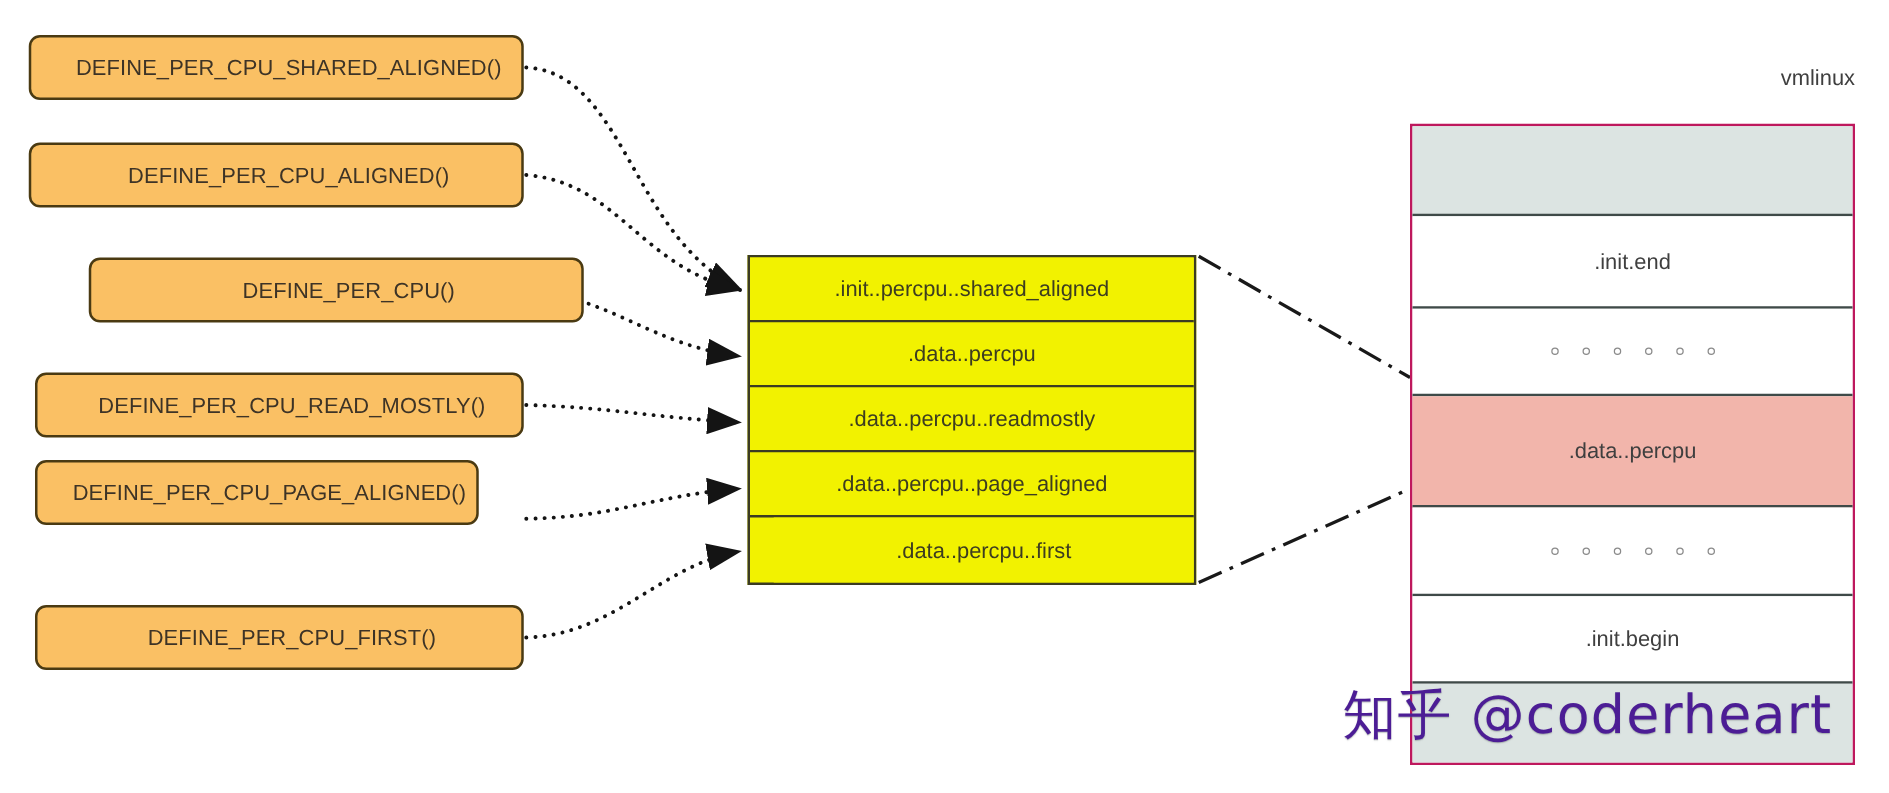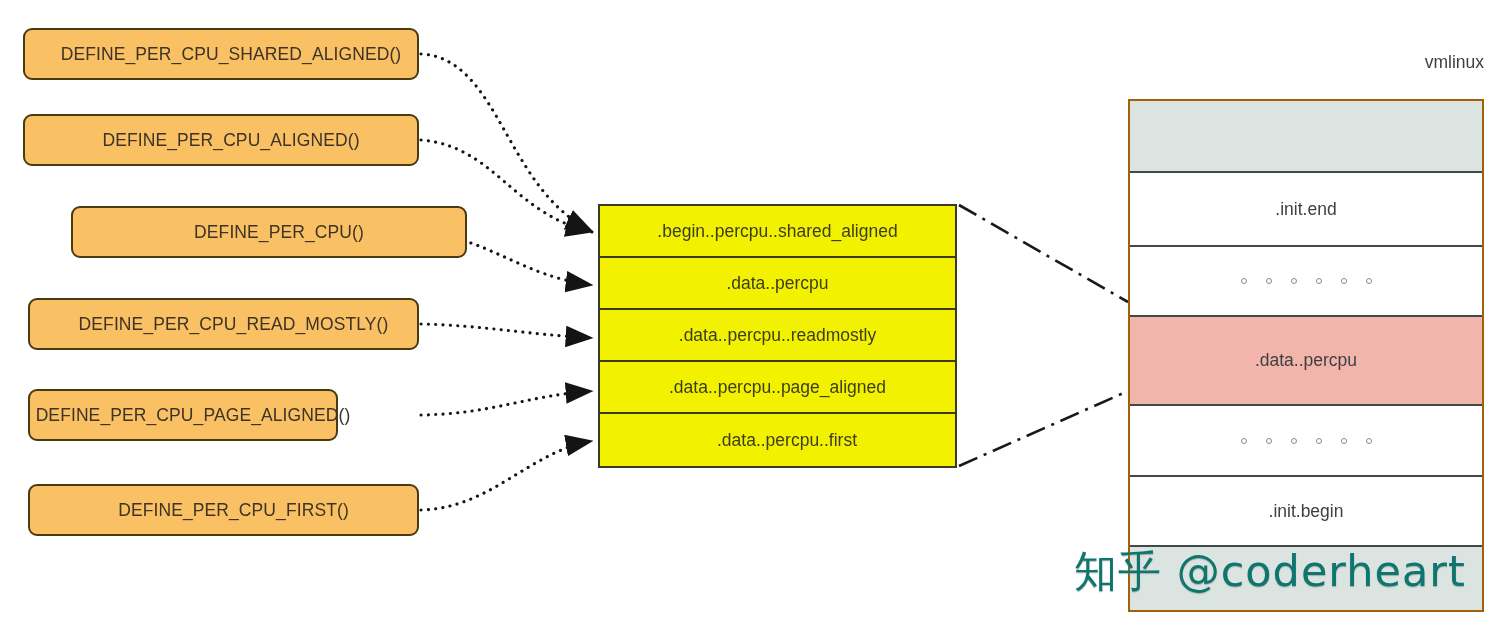--- a/index.html
+++ b/index.html
@@ -85,21 +85,21 @@
     color: #3f3f3f;
     z-index: 3;
   }
   #vmlinux-col {
     position: absolute;
     left: 1128px;
     top: 99px;
     width: 356px;
     z-index: 3;
     box-sizing: border-box;
-    border: 2px solid #a16207;
+    border: 2px solid #be185d;
     background: #ffffff;
   }
   .vm-row {
     box-sizing: border-box;
     border-bottom: 2px solid #3f4a48;
     display: flex;
     align-items: center;
     justify-content: center;
     font-size: 17.5px;
     color: #3f3f3f;
@@ -123,21 +123,21 @@
     box-sizing: border-box;
   }
 
   
   #watermark {
     position: absolute;
     left: 1074px;
     top: 543px;
     z-index: 6;
     font-size: 43px;
-    color: #0f766e;
+    color: #4c1d95;
     letter-spacing: 1px;
     text-shadow: 0 1px 1px rgba(120,130,128,0.55);
     white-space: nowrap;
     pointer-events: none;
     font-family: "DejaVu Sans", "Liberation Sans", sans-serif;
   }
 </style>
 </head>
 <body>
 
@@ -176,31 +176,31 @@
   </div>
 
   <div class="macro-box" style="left:23px; top:206px; width:396px; height:52px;margin-left:48px;">
     <span>DEFINE_PER_CPU()</span>
   </div>
 
   <div class="macro-box" style="left:28px; top:298px; width:391px; height:52px;">
     <span>DEFINE_PER_CPU_READ_MOSTLY()</span>
   </div>
 
-  <div class="macro-box" style="left:28px; top:389px; width:310px; height:52px;">
+  <div class="macro-box" style="left:28px; top:368px; width:355px; height:52px;">
     <span>DEFINE_PER_CPU_PAGE_ALIGNED()</span>
   </div>
 
   <div class="macro-box" style="left:28px; top:484px; width:391px; height:52px;">
     <span>DEFINE_PER_CPU_FIRST()</span>
   </div>
 
   <div id="percpu-stack">
     <div class="percpu-row">
-      <span>.begin..percpu..shared_aligned</span>
+      <span>.init..percpu..shared_aligned</span>
     </div>
     <div class="percpu-row">
       <span>.data..percpu</span>
     </div>
     <div class="percpu-row">
       <span>.data..percpu..readmostly</span>
     </div>
     <div class="percpu-row">
       <span>.data..percpu..page_aligned</span>
     </div>

